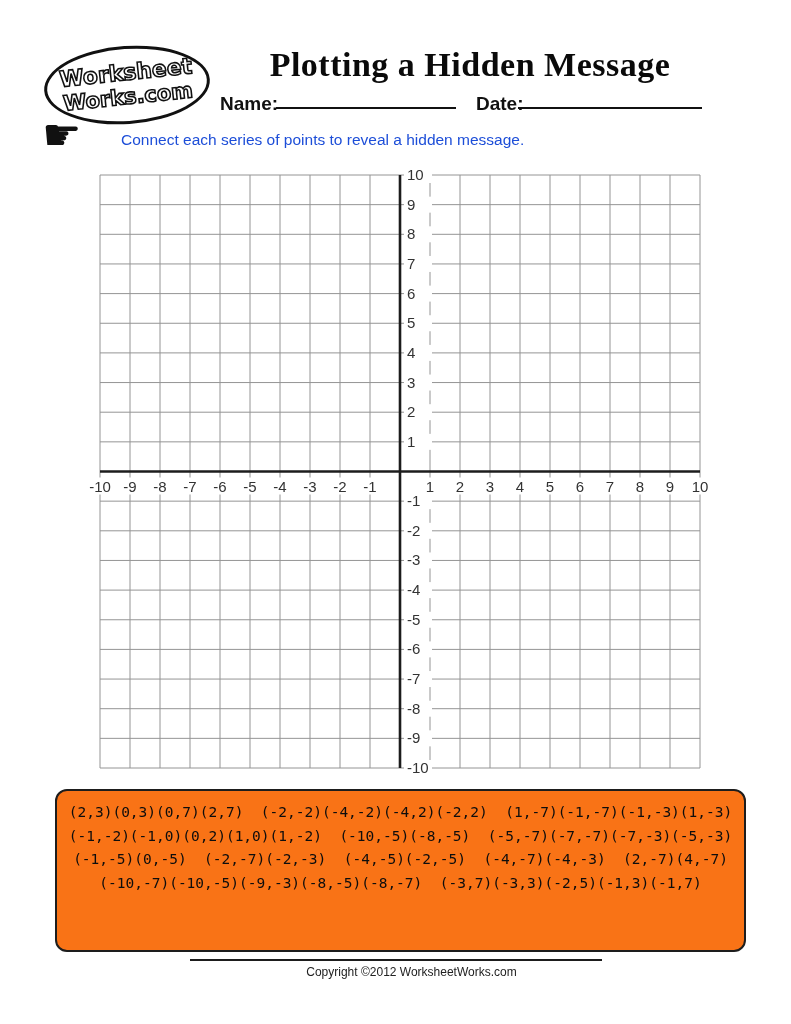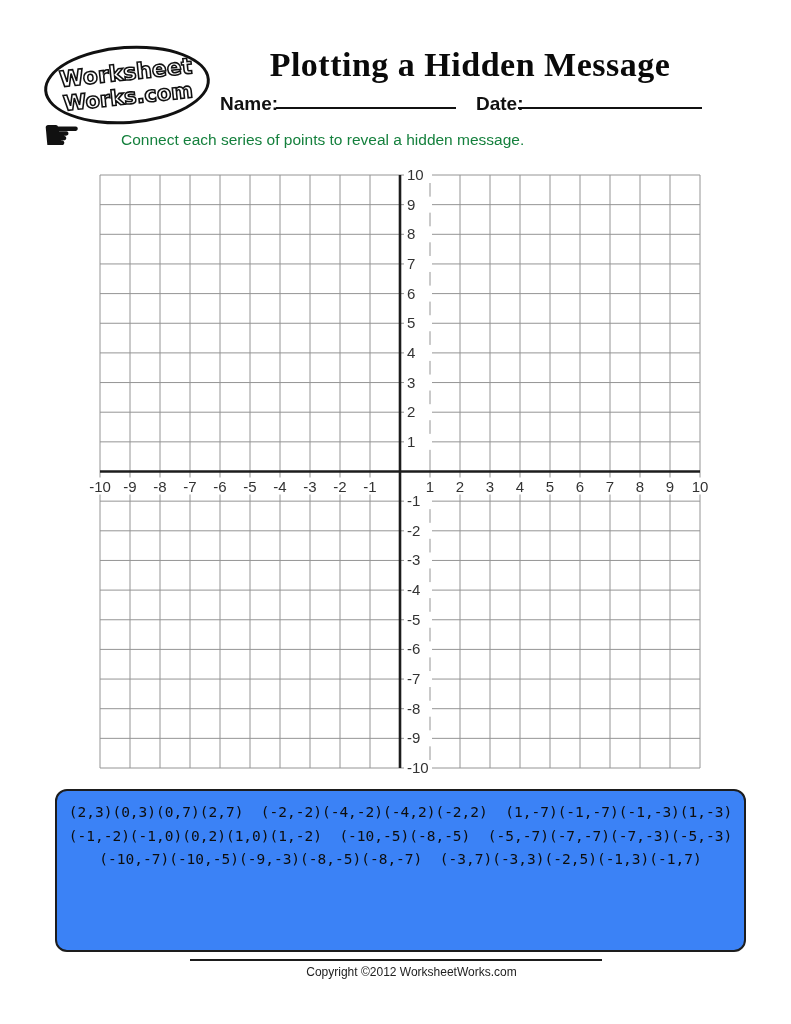--- a/index.html
+++ b/index.html
@@ -60,37 +60,37 @@
   .name-line { left: 276px; width: 180px; }
   .date-line { left: 518px; width: 184px; }
   
   .hand-icon {
     position: absolute; left: 42px; top: 113px;
     font-family: "DejaVu Sans", sans-serif;
     font-size: 44px; line-height: 44px; color: #111;
   }
   .instruction-text {
     position: absolute; left: 121px; top: 131px;
-    font-size: 15.5px; color: #15803d;
+    font-size: 15.5px; color: #1d4ed8;
   }
   
   .grid-svg { position: absolute; left: 85px; top: 160px; }
   .grid-svg text {
     font-family: "Liberation Sans", sans-serif;
     font-size: 15px;
     fill: #333;
   }
   
   .points-box {
     position: absolute; left: 55px; top: 789px;
     width: 691px; height: 163px;
     border: 2.5px solid #1d1d1d;
     border-radius: 12px;
     padding-top: 10px;
-    background: #3b82f6;
+    background: #f97316;
   }
   .points-line {
     font-family: "DejaVu Sans Mono", "Liberation Mono", monospace;
     font-size: 14.5px;
     line-height: 23.5px;
     color: #0d0d0d;
     text-align: center;
     white-space: pre;
   }
   
@@ -247,19 +247,20 @@
       <text x="322" y="553.7" text-anchor="start" fill="#333333">-8</text>
       <rect x="319" y="570.3499999999999" width="28" height="16" fill="#ffffff"></rect>
       <text x="322" y="583.3499999999999" text-anchor="start" fill="#333333">-9</text>
       <rect x="319" y="600" width="28" height="16" fill="#ffffff"></rect>
       <text x="322" y="613" text-anchor="start" fill="#333333">-10</text>
     </svg>
 
   <div class="points-box">
     <div class="points-line">(2,3)(0,3)(0,7)(2,7)  (-2,-2)(-4,-2)(-4,2)(-2,2)  (1,-7)(-1,-7)(-1,-3)(1,-3)</div>
     <div class="points-line">(-1,-2)(-1,0)(0,2)(1,0)(1,-2)  (-10,-5)(-8,-5)  (-5,-7)(-7,-7)(-7,-3)(-5,-3)</div>
+    <div class="points-line">(-1,-5)(0,-5)  (-2,-7)(-2,-3)  (-4,-5)(-2,-5)  (-4,-7)(-4,-3)  (2,-7)(4,-7)</div>
     <div class="points-line">(-10,-7)(-10,-5)(-9,-3)(-8,-5)(-8,-7)  (-3,7)(-3,3)(-2,5)(-1,3)(-1,7)</div>
   </div>
 
   <div class="footer-divider"></div>
   <div class="copyright-text">Copyright ©2012 WorksheetWorks.com</div>
 
 </div>
 
 </body></html>

